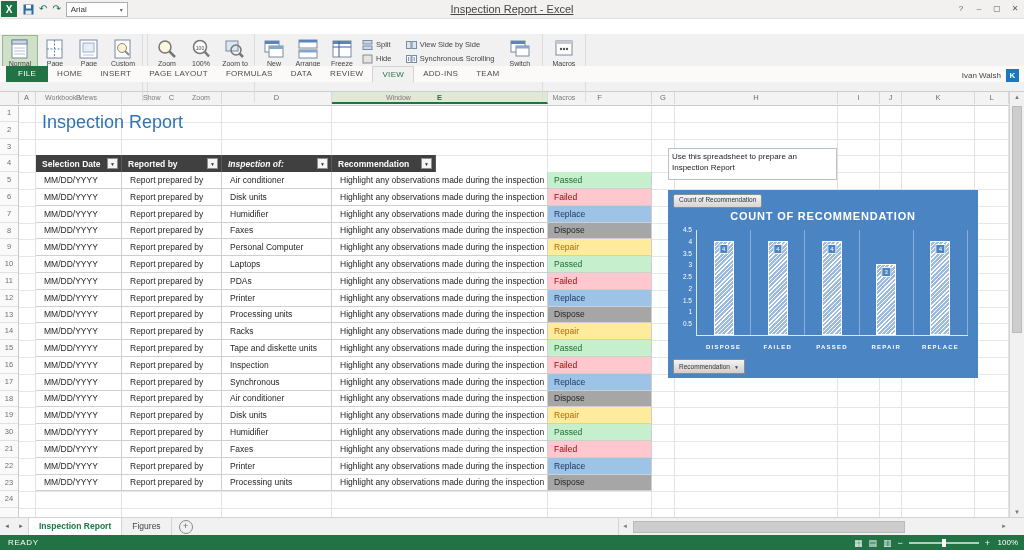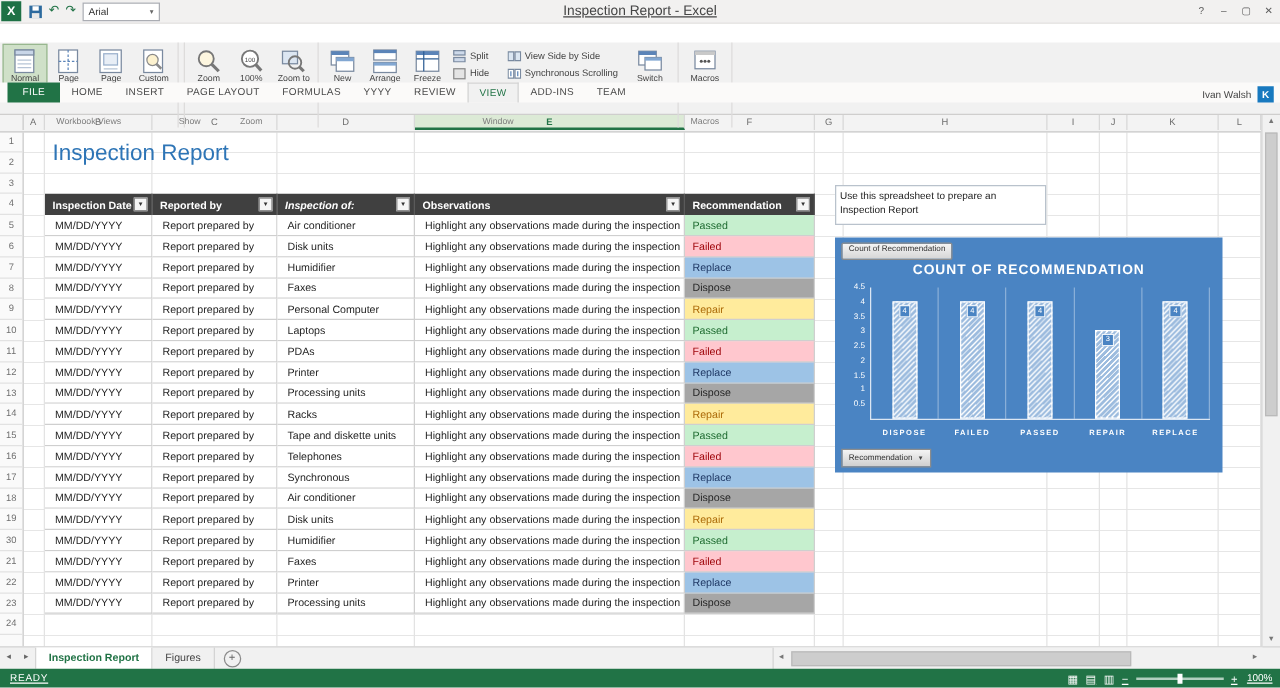--- a/index.html
+++ b/index.html
@@ -121,21 +121,21 @@
   .sheettab{padding:0 10px;line-height:16px;color:#444;border-right:1px solid #d4d4d4;}
   .sheettab.active{background:#fff;color:var(--accent,#217346);font-weight:bold;
                    border-left:1px solid #d4d4d4;}
   .addsheet{width:12px;height:12px;border-radius:50%;border:1px solid #8a8a8a;color:#666;margin:2px 0 0 7px;
             font-size:9px;line-height:10px;text-align:center;}
   .hscroll{position:absolute;left:618px;right:14px;top:0;bottom:0;background:#f1f1f1;border-left:1px solid #d4d4d4;}
   .hscroll .harr{position:absolute;top:0;bottom:0;width:12px;text-align:center;line-height:16px;font-size:7px;color:#777;}
   .hscroll .harr.right{right:0;}
   .hthumb{position:absolute;left:14px;top:3px;height:10px;width:270px;background:#cdcdcd;border:1px solid #bababa;}
   .statusbar{position:absolute;left:0;right:0;bottom:0;height:15px;background:var(--accent,#217346);
-             color:#fff;display:flex;align-items:center;font-size:8px;z-index:10;text-decoration:underline;}
+             color:#fff;display:flex;align-items:center;font-size:8px;z-index:10;}
   .ready{padding-left:8px;letter-spacing:.6px;}
   .sb-right{margin-left:auto;display:flex;align-items:center;gap:6px;padding-right:6px;}
   .viewic{font-size:9px;color:rgba(255,255,255,.95);line-height:14px;}
   .sl-track{width:70px;height:2px;background:rgba(255,255,255,.65);position:relative;}
   .sl-thumb{position:absolute;left:33px;top:-3px;width:4px;height:8px;background:#fff;}
   .zoomtxt{min-width:22px;text-align:right;}
 </style>
 </head>
 <body>
 
@@ -166,21 +166,21 @@
       <span>✕</span>
     </div>
   </div>
 
   <div class="tabrow">
     <div class="rtab file">FILE</div>
     <div class="rtab">HOME</div>
     <div class="rtab">INSERT</div>
     <div class="rtab">PAGE LAYOUT</div>
     <div class="rtab">FORMULAS</div>
-    <div class="rtab">YYYY</div>
+    <div class="rtab">DATA</div>
     <div class="rtab">REVIEW</div>
     <div class="rtab active">VIEW</div>
     <div class="rtab">ADD-INS</div>
     <div class="rtab">TEAM</div>
     <div class="account">
       <span>Ivan Walsh</span>
       <span class="avatar">K</span>
     </div>
   </div>
 
@@ -439,35 +439,31 @@
         <div class="rownum">30</div>
         <div class="rownum">21</div>
         <div class="rownum">22</div>
         <div class="rownum">23</div>
         <div class="rownum">24</div>
       </div>
     <div class="sheet-title">Inspection Report</div>
     <div id="table">
         <div class="thead">
           <div class="hcell" style="width: 86px;">
-            <span>Inspection Date</span>
+            <span>Selection Date</span>
             <span class="filterbox">▼</span>
           </div>
           <div class="hcell" style="width: 100px;">
             <span>Reported by</span>
             <span class="filterbox">▼</span>
           </div>
           <div class="hcell" style="width: 110px; font-style: italic;">
             <span>Inspection of:</span>
             <span class="filterbox">▼</span>
           </div>
-          <div class="hcell" style="width: 216px;">
-            <span>Observations</span>
-            <span class="filterbox">▼</span>
-          </div>
           <div class="hcell" style="width: 104px;">
             <span>Recommendation</span>
             <span class="filterbox">▼</span>
           </div>
         </div>
         <div class="trow">
           <div class="tcell" style="width: 86px;">MM/DD/YYYY</div>
           <div class="tcell" style="width: 100px;">Report prepared by</div>
           <div class="tcell" style="width: 110px;">Air conditioner</div>
           <div class="tcell" style="width: 216px;">Highlight any observations made during the inspection</div>
@@ -539,21 +535,21 @@
         <div class="trow">
           <div class="tcell" style="width: 86px;">MM/DD/YYYY</div>
           <div class="tcell" style="width: 100px;">Report prepared by</div>
           <div class="tcell" style="width: 110px;">Tape and diskette units</div>
           <div class="tcell" style="width: 216px;">Highlight any observations made during the inspection</div>
           <div class="tcell rec" style="width: 104px; background: rgb(198, 239, 206); color: rgb(30, 107, 48);">Passed</div>
         </div>
         <div class="trow">
           <div class="tcell" style="width: 86px;">MM/DD/YYYY</div>
           <div class="tcell" style="width: 100px;">Report prepared by</div>
-          <div class="tcell" style="width: 110px;">Telephones</div>
+          <div class="tcell" style="width: 110px;">Inspection</div>
           <div class="tcell" style="width: 216px;">Highlight any observations made during the inspection</div>
           <div class="tcell rec" style="width: 104px; background: rgb(255, 199, 206); color: rgb(156, 0, 6);">Failed</div>
         </div>
         <div class="trow">
           <div class="tcell" style="width: 86px;">MM/DD/YYYY</div>
           <div class="tcell" style="width: 100px;">Report prepared by</div>
           <div class="tcell" style="width: 110px;">Synchronous</div>
           <div class="tcell" style="width: 216px;">Highlight any observations made during the inspection</div>
           <div class="tcell rec" style="width: 104px; background: rgb(157, 195, 230); color: rgb(31, 56, 100);">Replace</div>
         </div>

